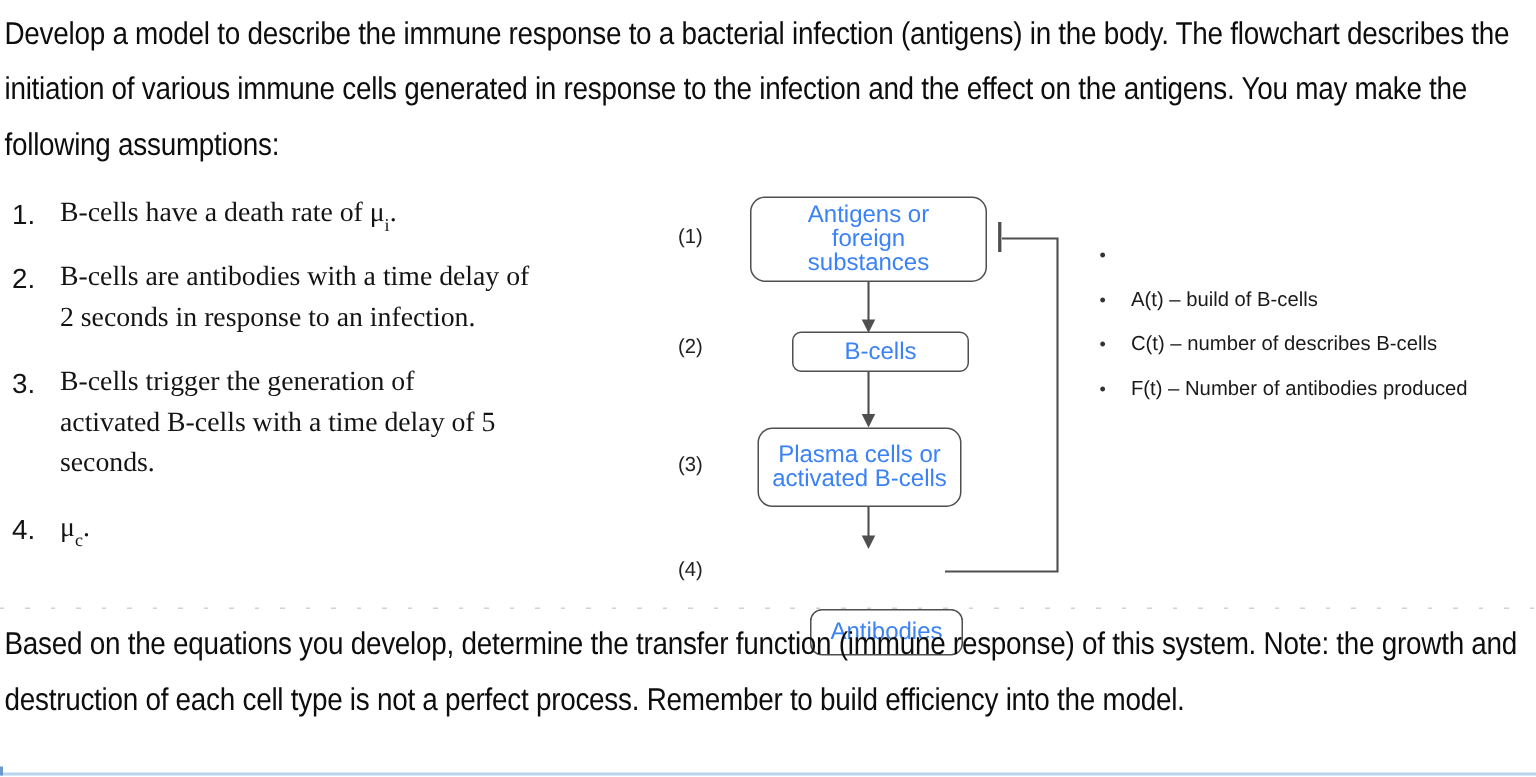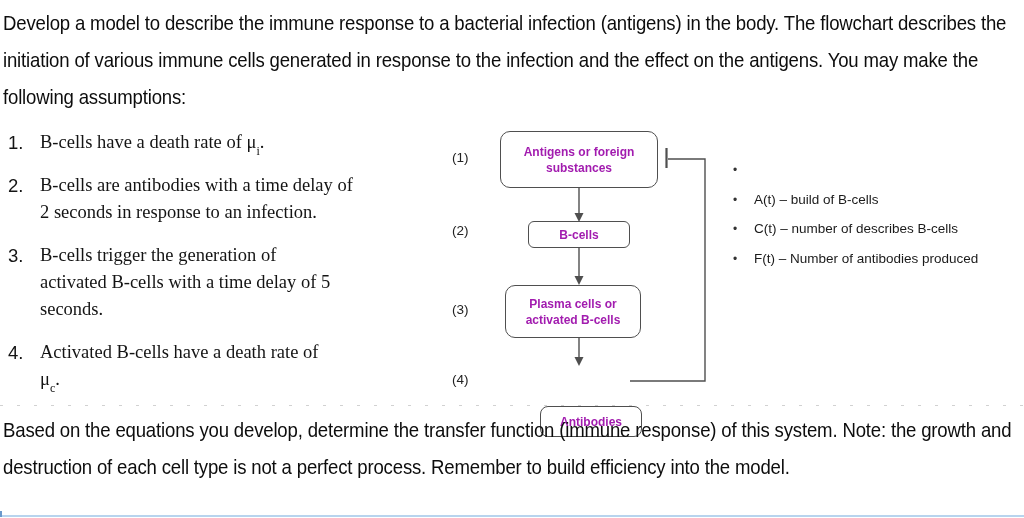--- a/index.html
+++ b/index.html
@@ -61,27 +61,26 @@
   }
   .n1 { top: 30px; } .n2 { top: 103px; } .n3 { top: 182px; } .n4 { top: 252px; }
   .fc-box {
     position: absolute;
     background: #ffffff;
     border: 1.4px solid #4f4f4f;
     display: flex;
     align-items: center;
     justify-content: center;
     text-align: center;
-    font-size: 12px;
+    font-size: 16px;
     line-height: 16px;
-    color: #a21caf;
-    font-weight: bold;
+    color: #3b82f6;
   }
   .b1 { left: 60px;  top: 11px;  width: 158px; height: 57px; border-radius: 10px; padding: 0 14px; }
-  .b2 { left: 88px;  top: 101px; width: 102px; height: 27px; border-radius: 6px; }
+  .b2 { left: 88px;  top: 101px; width: 118px; height: 27px; border-radius: 6px; }
   .b3 { left: 65px;  top: 165px; width: 136px; height: 53px; border-radius: 10px; padding: 0 8px; }
   .b4 { left: 100px;  top: 246px; width: 102px; height: 31px; border-radius: 8px; margin-top: 40px; }
   .fc-lines { position: absolute; left: 0; top: 0; pointer-events: none; }
 
   
   .vars {
     position: absolute;
     left: 733px;
     top: 163px;
     width: 290px;
@@ -146,21 +145,20 @@
       <span class="num">3.</span>
       <div class="lines">
         <div class="line">B-cells trigger the generation of</div>
         <div class="line">activated B-cells with a time delay of 5</div>
         <div class="line">seconds.</div>
       </div>
     </div>
     <div class="item">
       <span class="num">4.</span>
       <div class="lines">
-        <div class="line">Activated B-cells have a death rate of</div>
         <div class="line"><span>μ</span><sub class="sb">c</sub><span>.</span></div>
       </div>
     </div>
   </div>
 
   <div class="flowchart">
     <span class="fc-num n1">(1)</span>
     <span class="fc-num n2">(2)</span>
     <span class="fc-num n3">(3)</span>
     <span class="fc-num n4">(4)</span>

